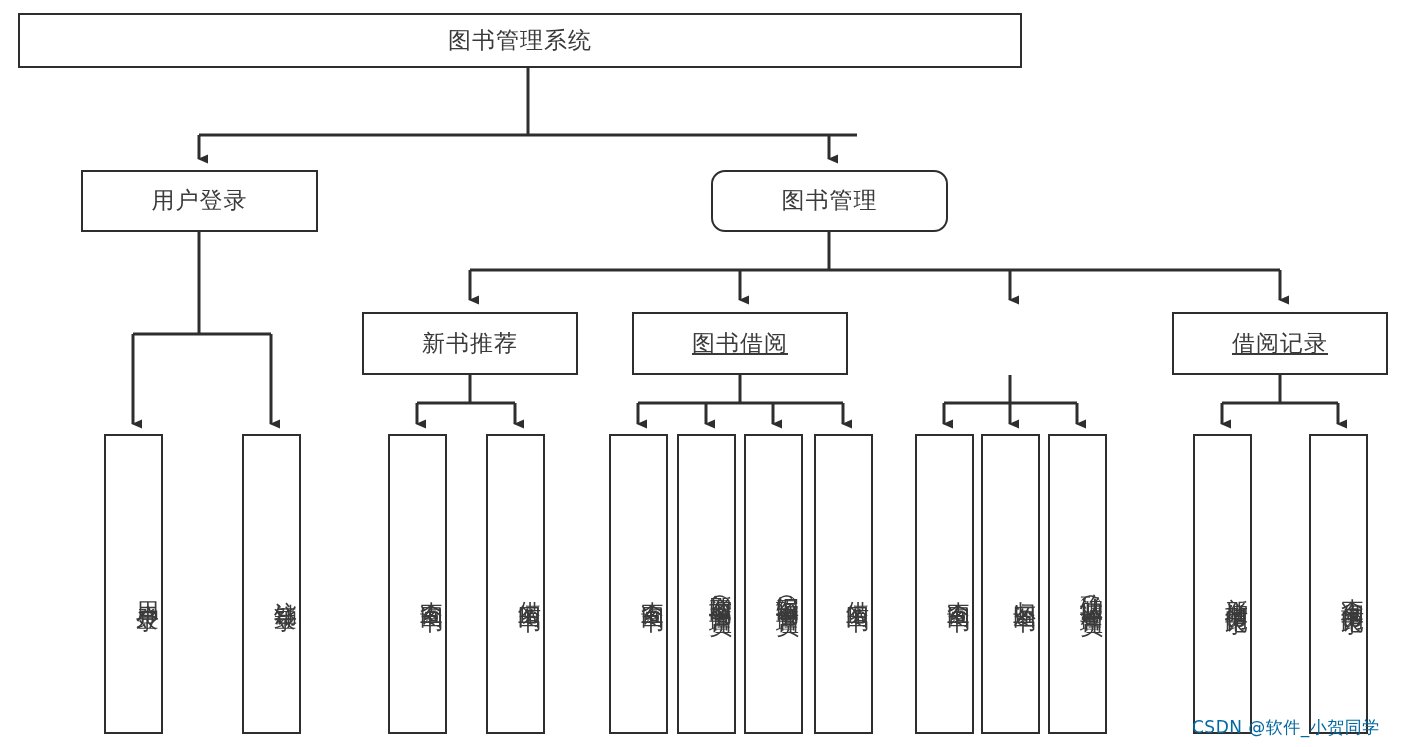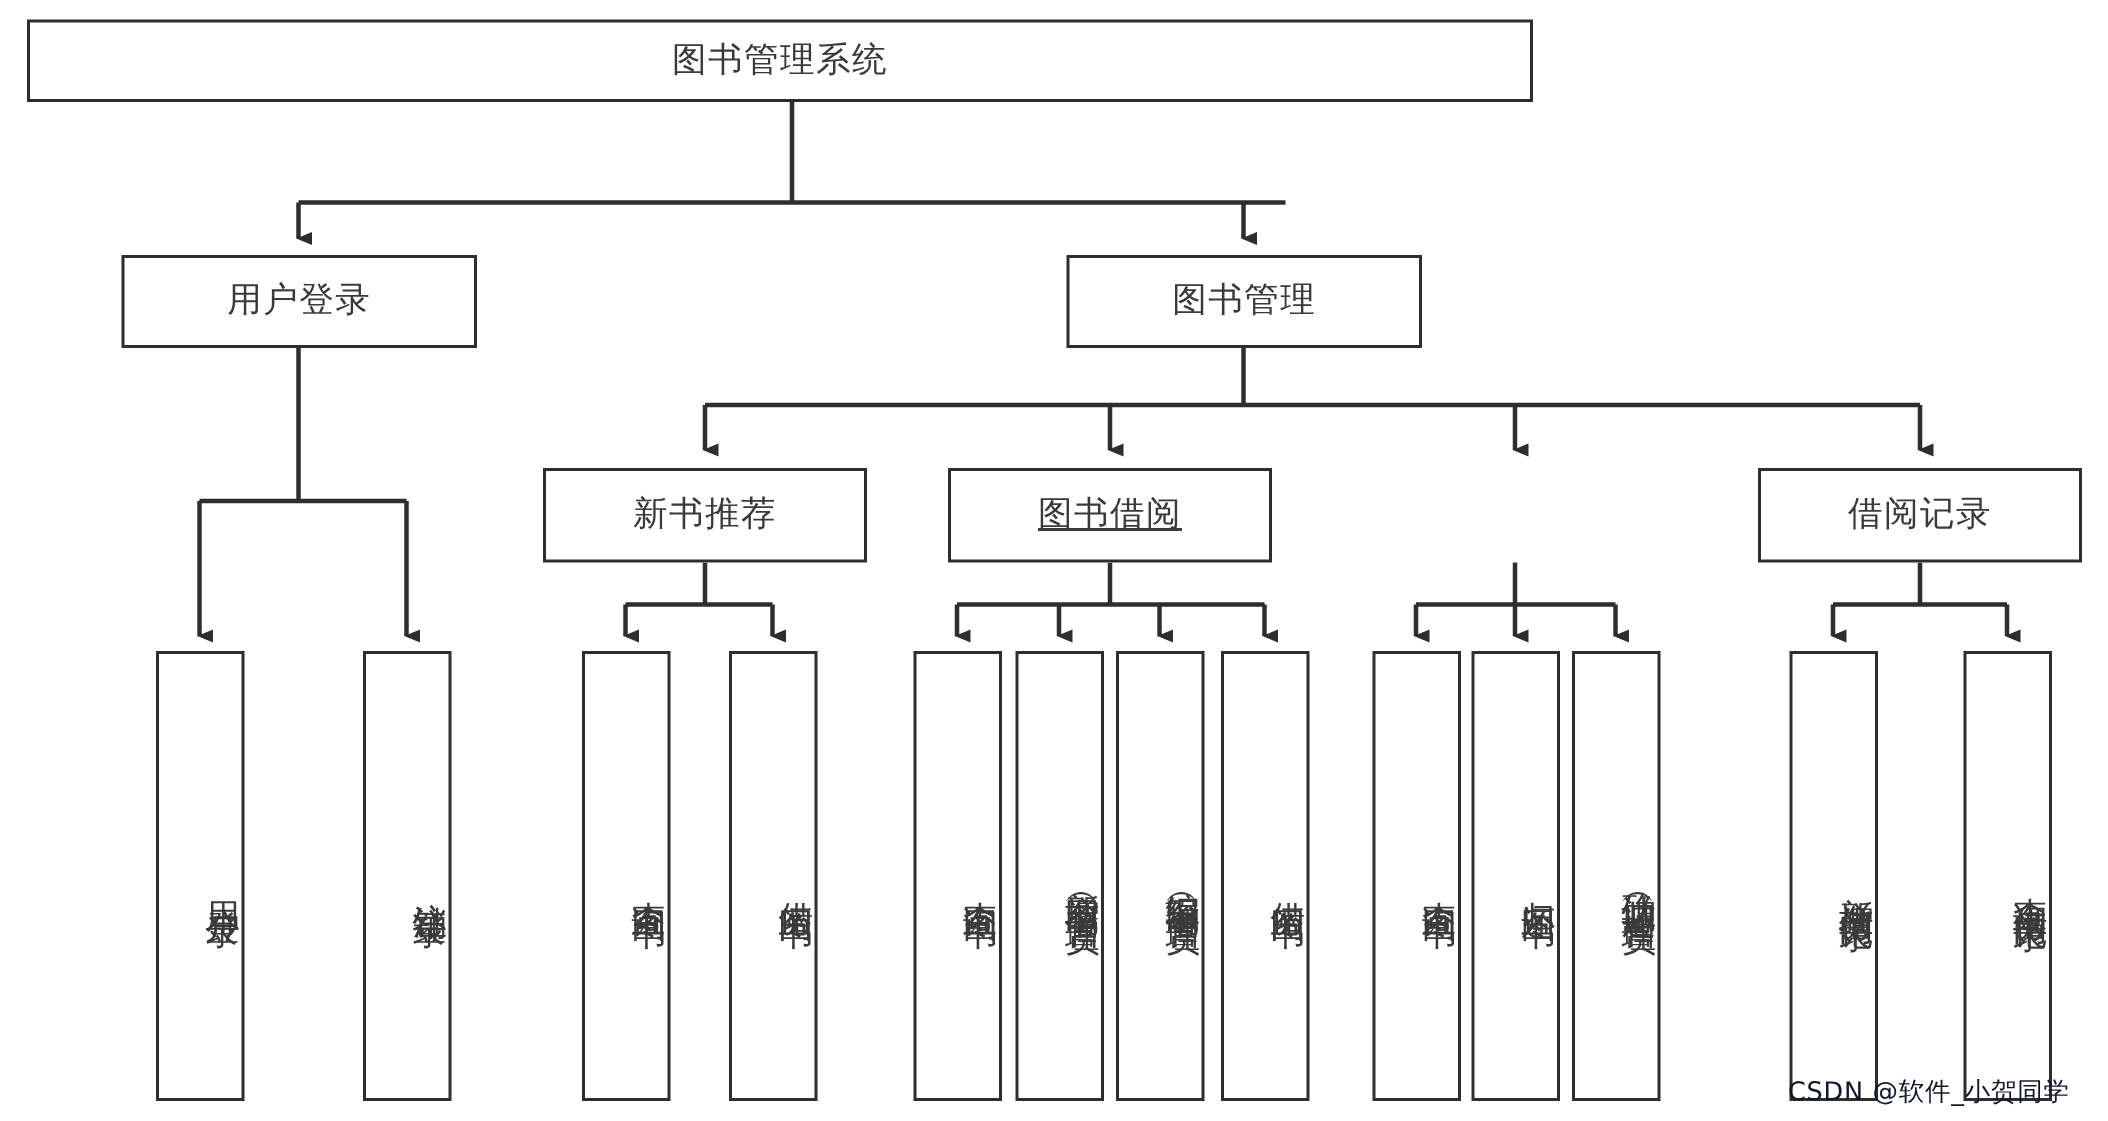--- a/index.html
+++ b/index.html
@@ -49,21 +49,21 @@
     padding-top: 10px;
     align-items: flex-start;
     justify-content: center;
   }
   .node.vert span {
     display: block;
   }
   .watermark {
     position: absolute;
     font-size: 17px;
-    color: #0f172a;
+    color: #0369a1;
     letter-spacing: 0.5px;
     white-space: nowrap;
     user-select: none;
   }
 </style>
 </head>
 <body>
 
 <div id="canvas">
 
@@ -117,31 +117,31 @@
     </g>
   </svg>
 
   <div class="node horiz" style="left:18px; top:13px; width:1004px; height:55px;">
     <span>图书管理系统</span>
   </div>
 
   <div class="node horiz" style="left:81px; top:170px; width:237px; height:62px;">
     <span>用户登录</span>
   </div>
-  <div class="node horiz" style="left:711px; top:170px; width:237px; height:62px;">
+  <div class="node horiz" style="left:711px; top:170px; width:237px; height:62px;border-radius:14px;">
     <span>图书管理</span>
   </div>
 
   <div class="node horiz" style="left:362px; top:312px; width:216px; height:63px;">
     <span>新书推荐</span>
   </div>
   <div class="node horiz" style="left:632px; top:312px; width:216px; height:63px;text-decoration:underline;">
     <span>图书借阅</span>
   </div>
-  <div class="node horiz" style="left:1172px; top:312px; width:216px; height:63px;">
+  <div class="node horiz" style="left:1172px; top:312px; width:216px; height:63px;text-decoration:underline;">
     <span>借阅记录</span>
   </div>
 
   <div class="node vert" style="left:104px; top:434px; width:59px; height:300px;">
     <span>用户登录</span>
   </div>
   <div class="node vert" style="left:242px; top:434px; width:59px; height:300px;">
     <span>注销登录</span>
   </div>
 

